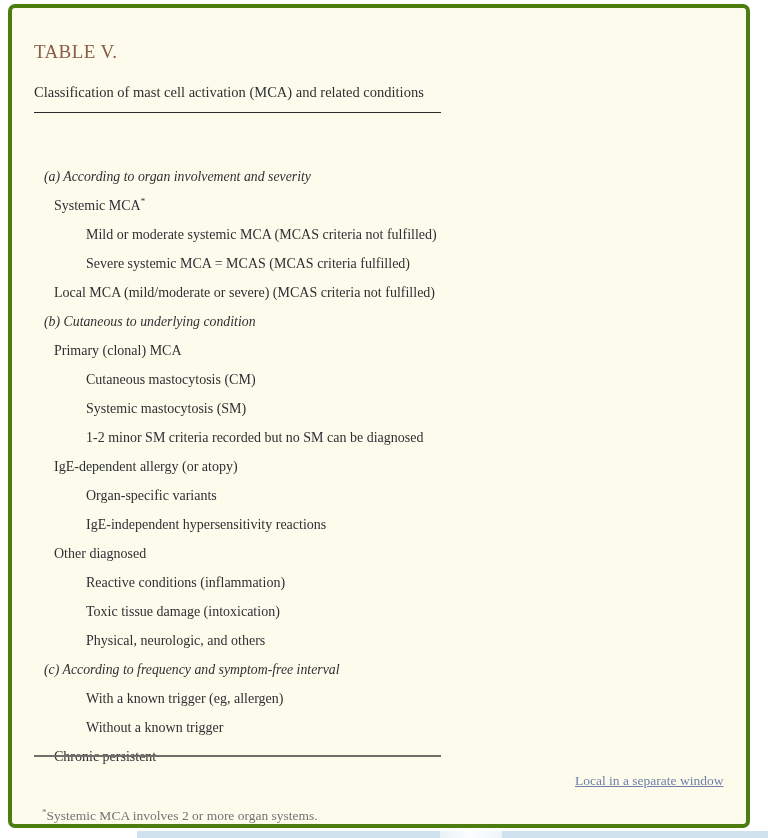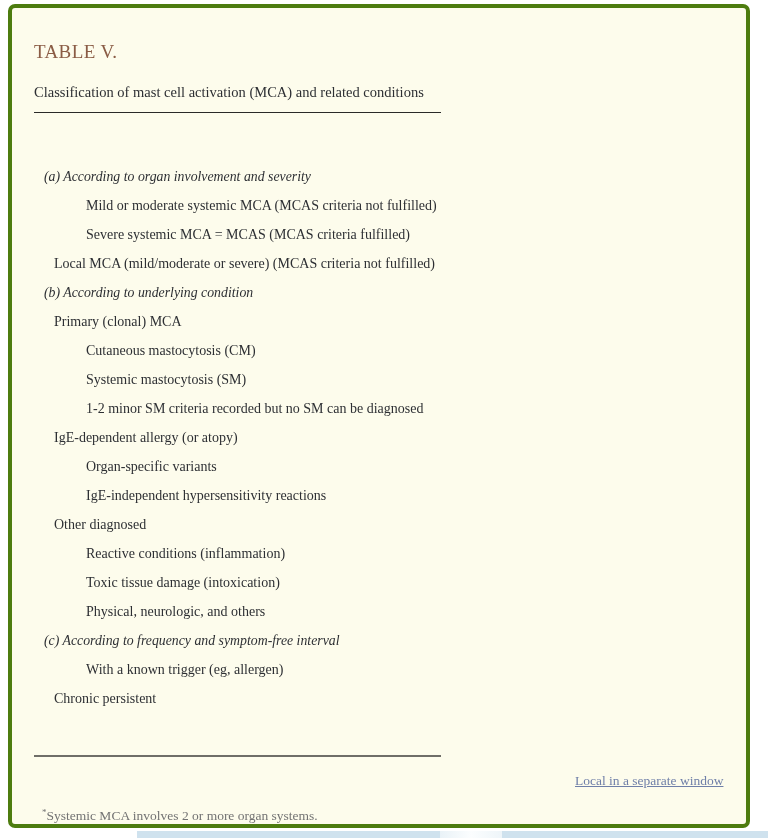--- a/index.html
+++ b/index.html
@@ -140,37 +140,39 @@
   <div class="card-inner">
 
     <div id="table-title">TABLE V.</div>
 
     <div id="table-caption">Classification of mast cell activation (MCA) and related conditions</div>
 
     <div class="rule" id="rule-top"></div>
 
     <div id="rows-region">
         <div class="row lvl-section"><span>(a) According to organ involvement and severity</span></div>
+        <div class="row lvl-1"><span>Systemic MCA</span><span class="sup">*</span></div>
         <div class="row lvl-2"><span>Mild or moderate systemic MCA (MCAS criteria not fulfilled)</span></div>
         <div class="row lvl-2"><span>Severe systemic MCA = MCAS (MCAS criteria fulfilled)</span></div>
         <div class="row lvl-1"><span>Local MCA (mild/moderate or severe) (MCAS criteria not fulfilled)</span></div>
-        <div class="row lvl-section"><span>(b) According to underlying condition</span></div>
+        <div class="row lvl-section"><span>(b) Cutaneous to underlying condition</span></div>
         <div class="row lvl-1"><span>Primary (clonal) MCA</span></div>
         <div class="row lvl-2"><span>Cutaneous mastocytosis (CM)</span></div>
         <div class="row lvl-2"><span>Systemic mastocytosis (SM)</span></div>
         <div class="row lvl-2"><span>1-2 minor SM criteria recorded but no SM can be diagnosed</span></div>
         <div class="row lvl-1"><span>IgE-dependent allergy (or atopy)</span></div>
         <div class="row lvl-2"><span>Organ-specific variants</span></div>
         <div class="row lvl-2"><span>IgE-independent hypersensitivity reactions</span></div>
         <div class="row lvl-1"><span>Other diagnosed</span></div>
         <div class="row lvl-2"><span>Reactive conditions (inflammation)</span></div>
         <div class="row lvl-2"><span>Toxic tissue damage (intoxication)</span></div>
         <div class="row lvl-2"><span>Physical, neurologic, and others</span></div>
         <div class="row lvl-section"><span>(c) According to frequency and symptom-free interval</span></div>
         <div class="row lvl-2"><span>With a known trigger (eg, allergen)</span></div>
+        <div class="row lvl-2"><span>Without a known trigger</span></div>
         <div class="row lvl-1"><span>Chronic persistent</span></div>
       </div>
 
     <div class="rule" id="rule-bottom"></div>
 
     <a id="open-window-link">Local in a separate window</a>
 
     <div id="table-footnote">
       <span class="sup">*</span><span>Systemic MCA involves 2 or more organ systems.</span>
     </div>

